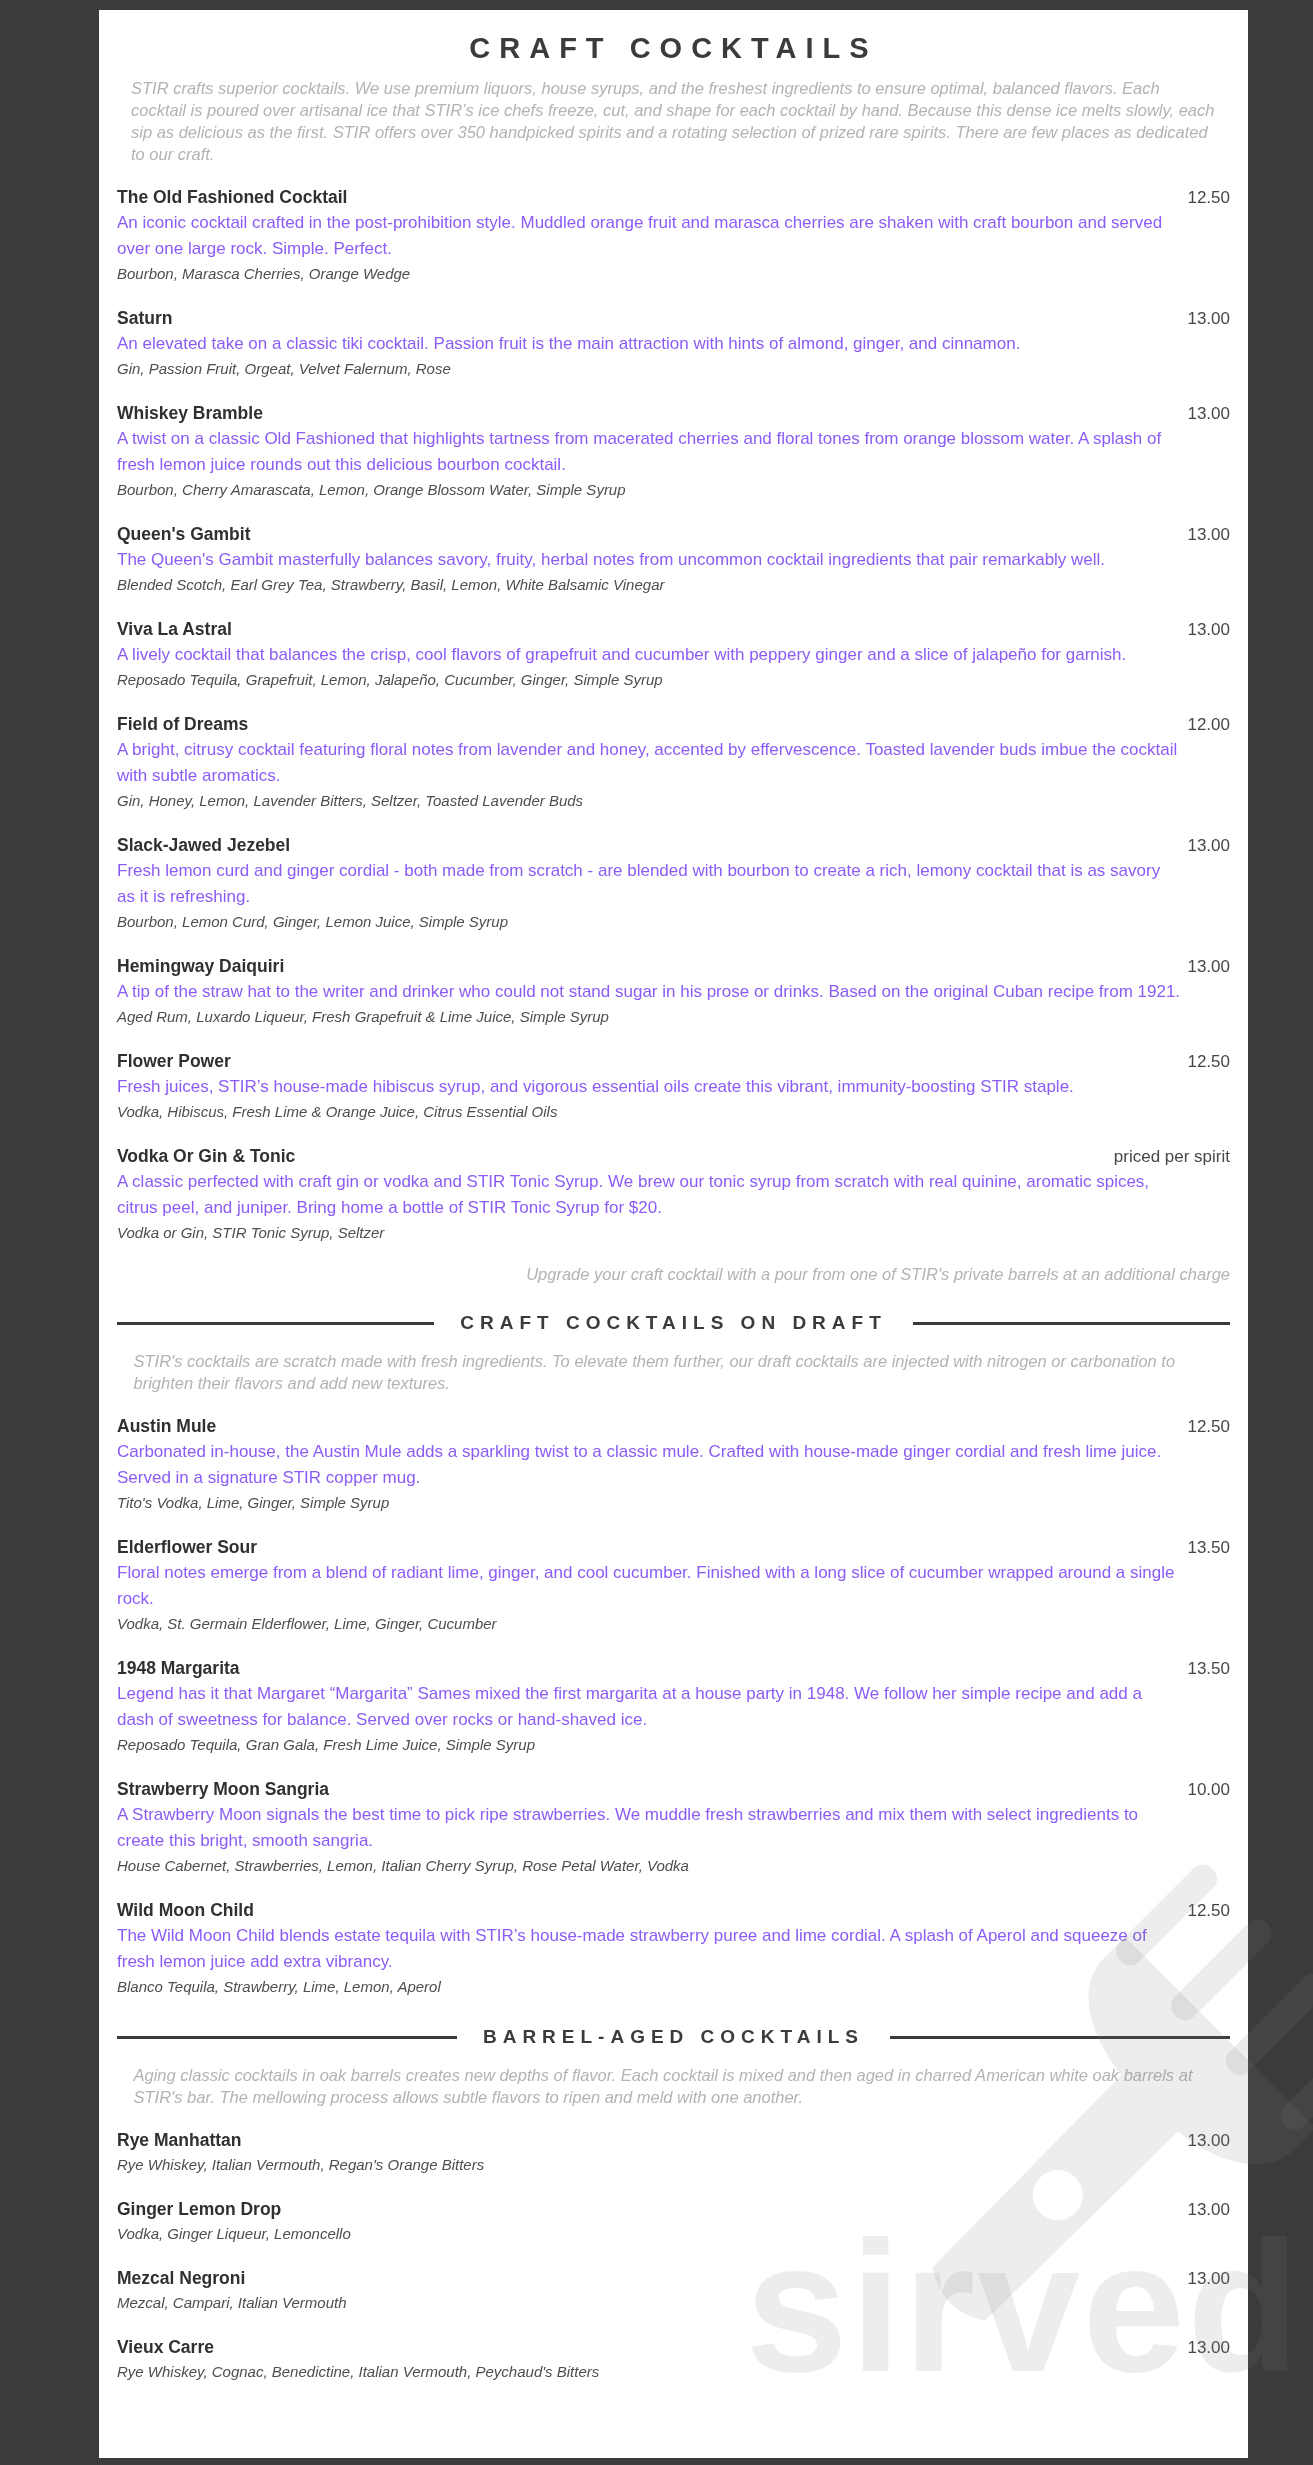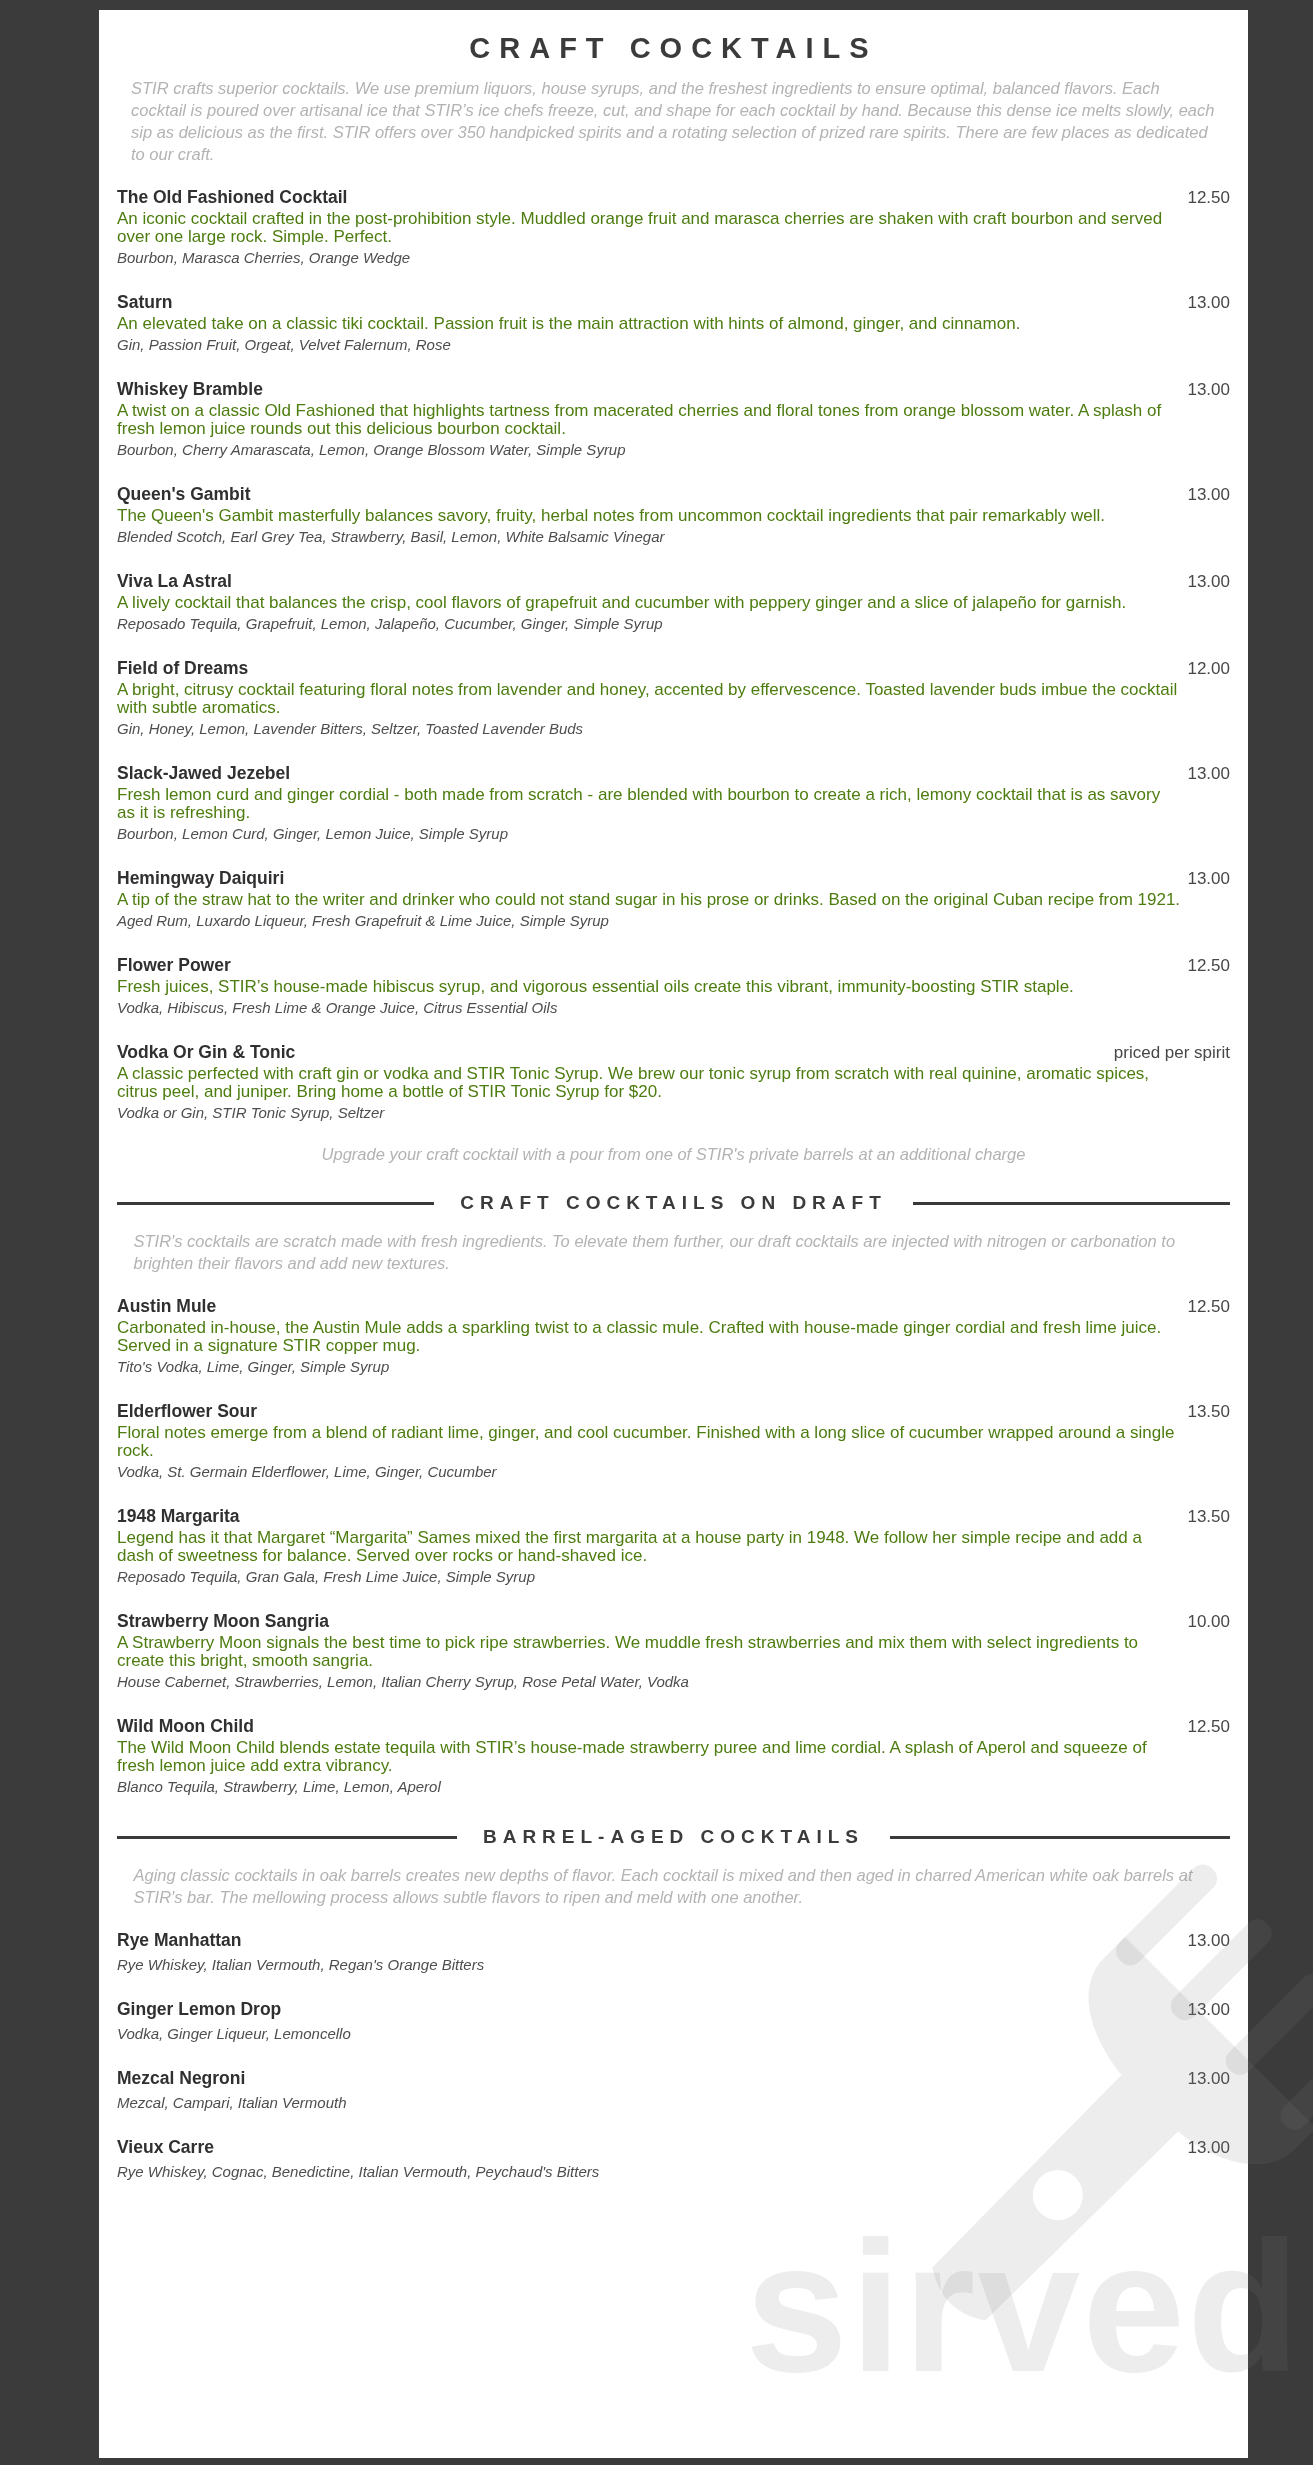--- a/index.html
+++ b/index.html
@@ -18,24 +18,24 @@
   }
   .intro, .section-intro {
     font-style:italic; color:#b3b3b3;
     font-size:16.5px; line-height:22px; margin:0 auto 20px; max-width:1085px;
   }
   .section-intro { margin-bottom:20px; max-width:1080px; }
   .menu-item { margin-bottom:21px; }
   .item-row { display:flex; justify-content:space-between; align-items:baseline; line-height:24px; }
   .item-name { font-weight:bold; font-size:17.5px; color:#303030; }
   .item-price { font-size:17px; color:#474747; white-space:nowrap; }
-  .item-desc { font-size:17px; line-height:18px; color:#4d7c0f; max-width:1065px; }
+  .item-desc { font-size:17px; line-height:26px; color:#8b5cf6; max-width:1065px; }
   .item-ingredients { font-size:15px; line-height:23px; font-style:italic; color:#4e4e4e; }
   .footnote {
-    text-align:center; font-style:italic; font-size:16.5px; color:#b3b3b3; margin:2px 0 26px;
+    text-align:right; font-style:italic; font-size:16.5px; color:#b3b3b3; margin:2px 0 26px;
   }
   .section-header { display:flex; align-items:center; gap:26px; margin:28px 0 16px; }
   .rule { flex:1; height:3px; background:#3a3a3a; }
   .section-label {
     font-size:19px; font-weight:bold; letter-spacing:6px; color:#3b3b3b; white-space:nowrap;
   }
   .watermark { position:absolute; left:0; top:0; width:1313px; height:2465px; pointer-events:none; z-index:3; }
   .wm-text {
     position:absolute; left:745px; top:2215px; font-size:185px; font-weight:bold;
     letter-spacing:2px; color:rgba(130,130,130,0.14); line-height:1;

